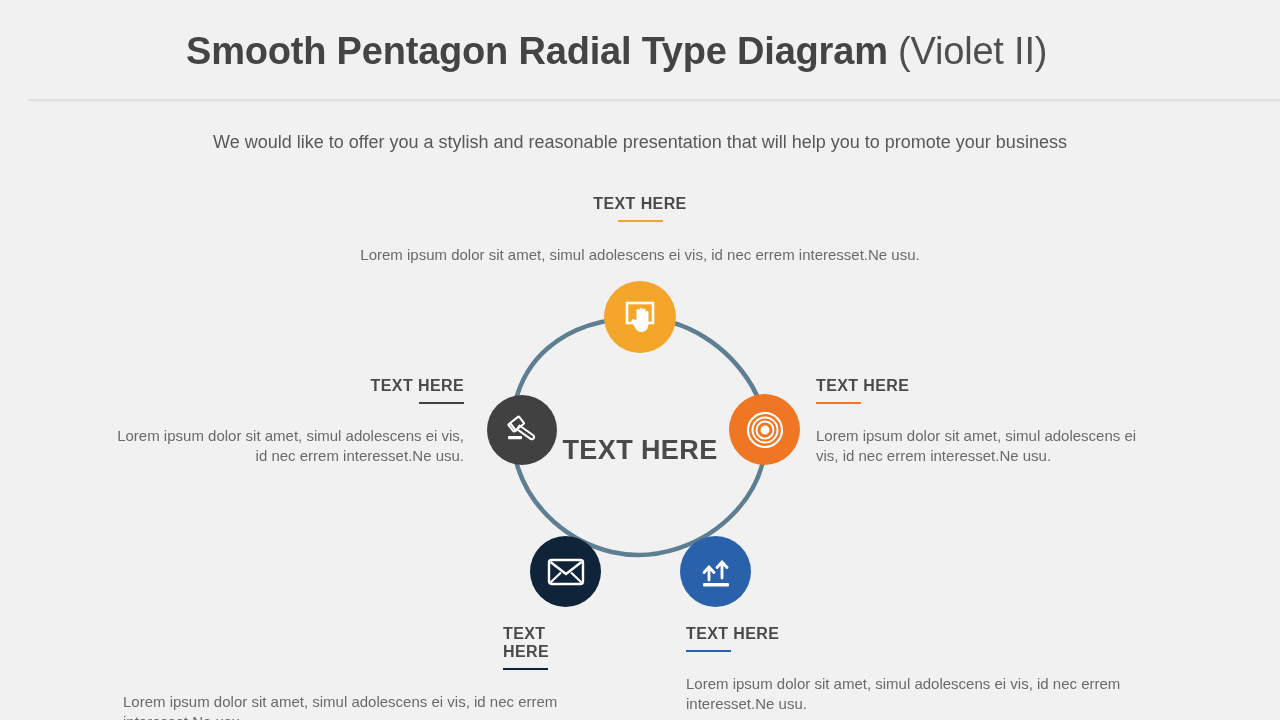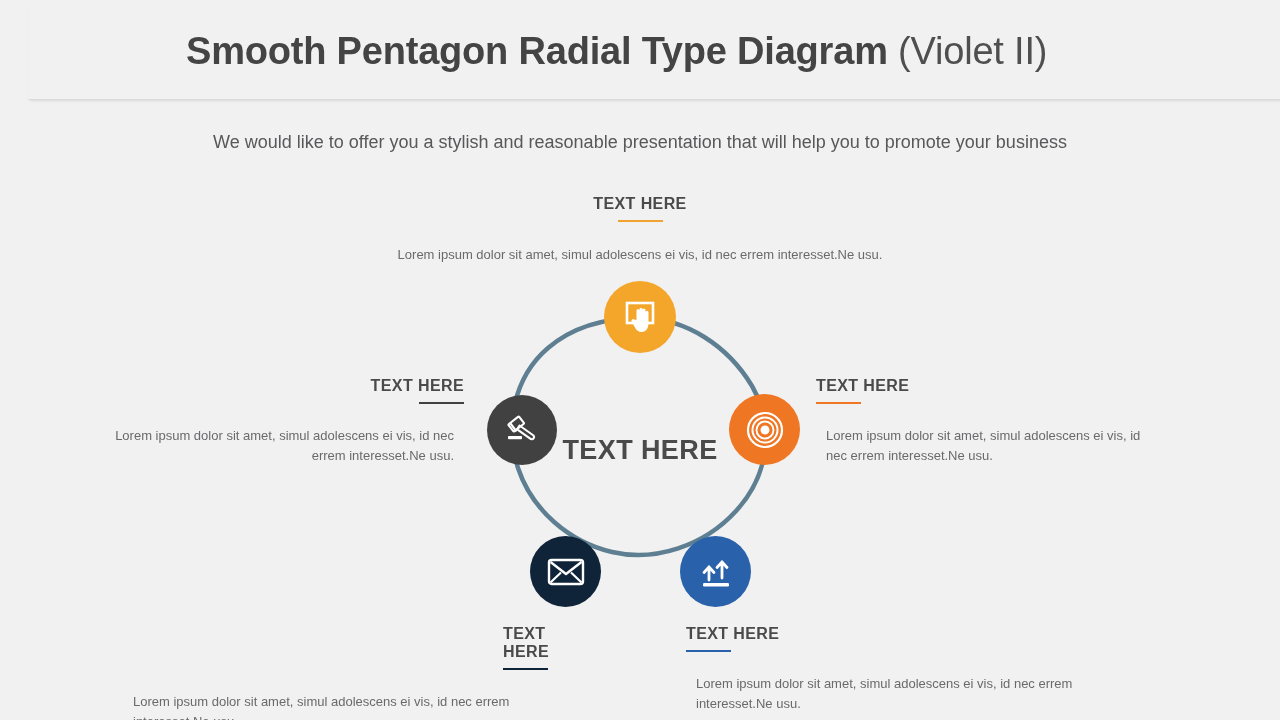--- a/index.html
+++ b/index.html
@@ -115,22 +115,22 @@
     color: #4a4a4a;
     letter-spacing: 0.4px;
   }
   .rule {
     height: 2px;
     width: 45px;
     margin-top: 7px;
     background: #888;
   }
   .blk p {
-    margin: 10px;
-    font-size: 13px;
+    margin: 0;
+    font-size: 15px;
     line-height: 20px;
     color: #6a6a6c;
   }
 
   
   .blk-top { left: 340px; top: 195px; width: 600px; text-align: center; }
   .blk-top .rule { margin-left: auto; margin-right: auto; }
   .blk-top p { margin-top: 23px; }
 
   

